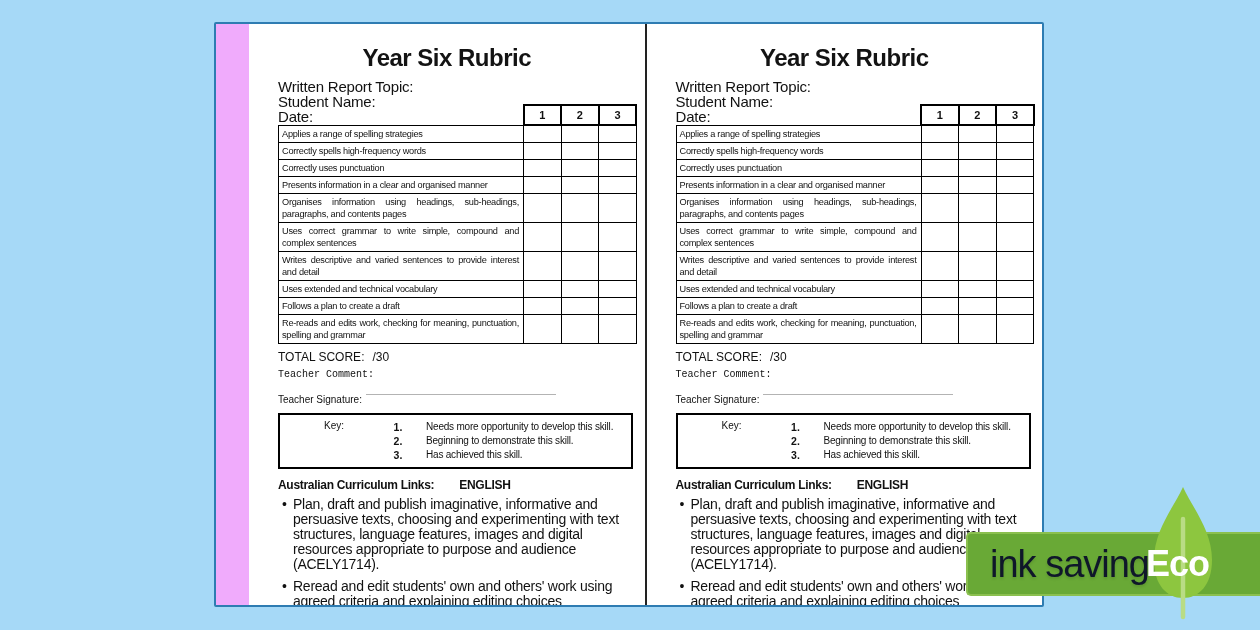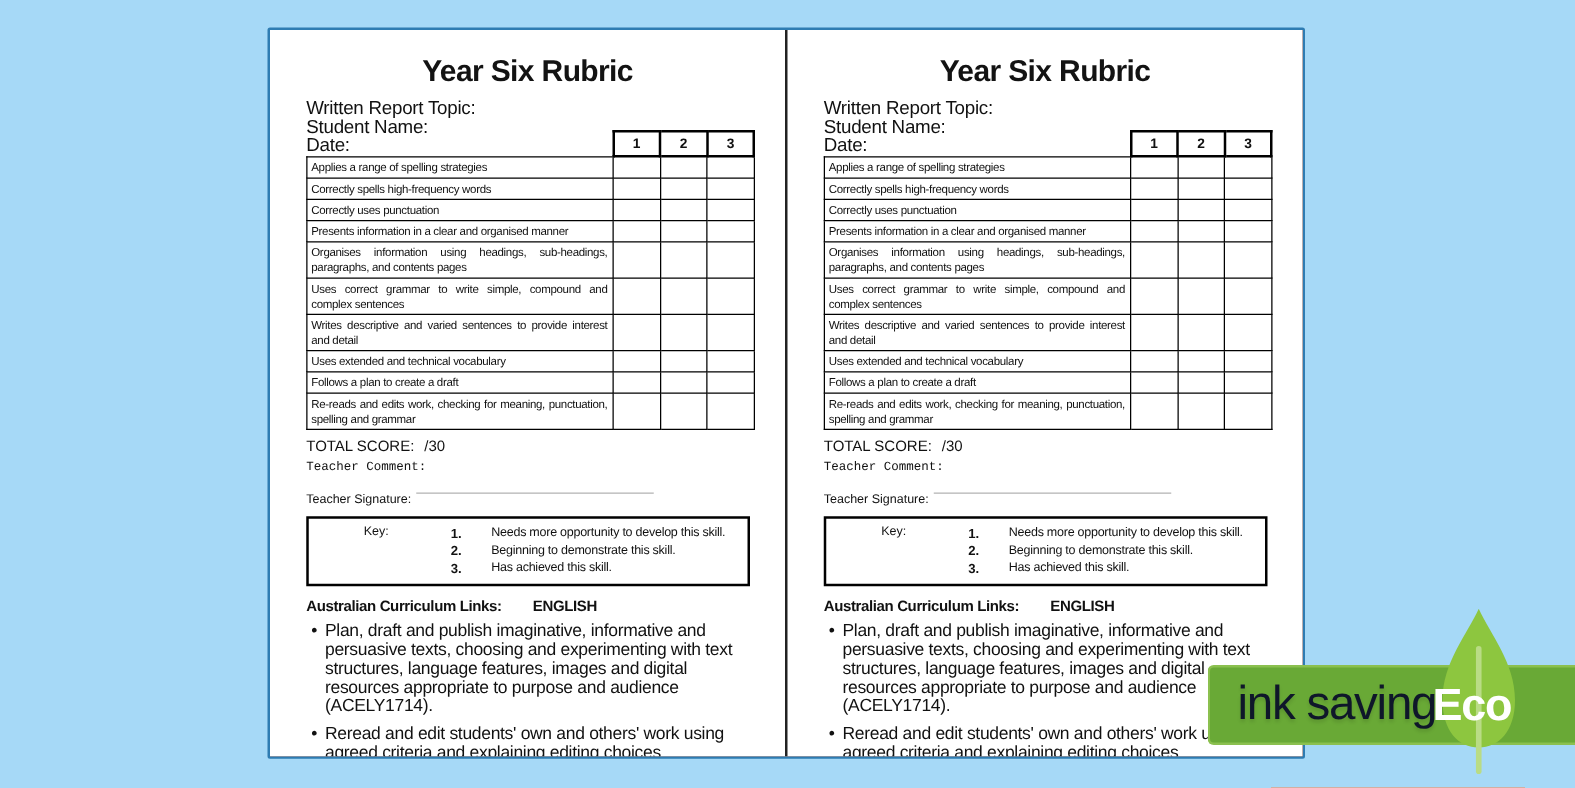--- a/index.html
+++ b/index.html
@@ -3,21 +3,21 @@
 <meta charset="utf-8">
 <style>
   * { margin:0; padding:0; box-sizing:border-box; }
   html,body { width:1260px; height:630px; overflow:hidden; }
   body { font-family:"Liberation Sans", sans-serif; color:#111; }
 
   .stage { position:relative; width:1260px; height:630px; background:#a6d9f7; }
 
   .pages {
     position:absolute; left:214px; top:22px; width:830px; height:585px;
-    border:2px solid #2e7cb2; border-radius:2px; background:#c2410c; display:flex;
+    border:2px solid #2e7cb2; border-radius:2px; background:#f0abfc; display:flex;padding-left:33px;
   }
   .page { width:413px; height:581px; background:#fff; position:relative; overflow:hidden; }
   .page + .page { border-left:2px solid #222; width:415px; }
 
   .page h1 {
     margin-top:20px; text-align:center; font-size:24px; line-height:28px;
     font-weight:700; letter-spacing:-0.5px; color:#131313;
   }
 
   .fields { margin:7px 0 0 29px; font-size:15px; line-height:15px; letter-spacing:-0.2px; }

